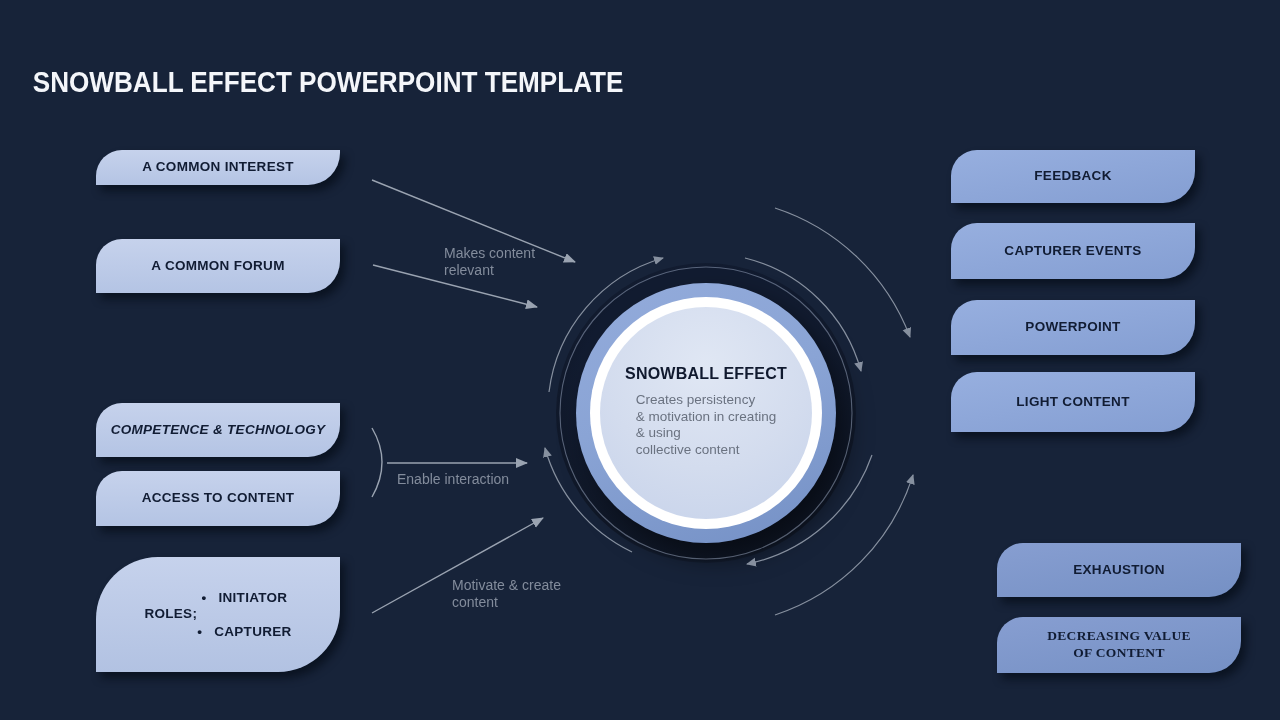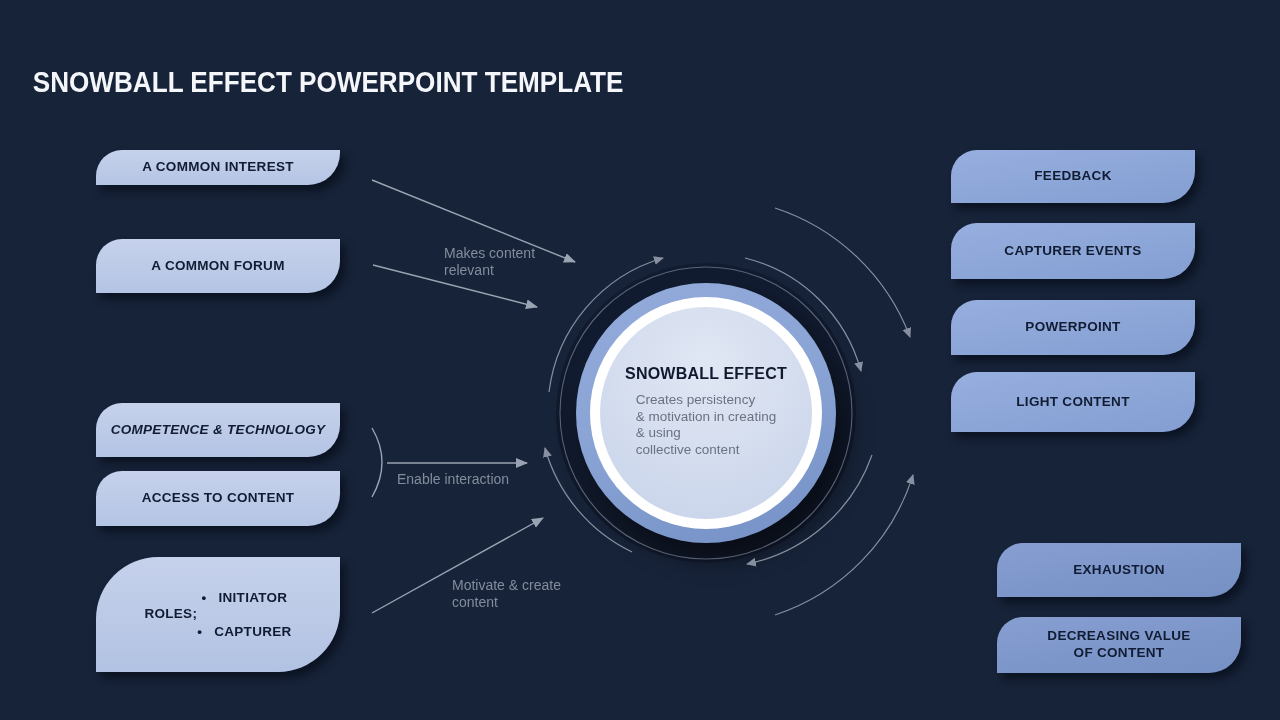--- a/index.html
+++ b/index.html
@@ -112,21 +112,21 @@
   </div>
   <div class="box box-right" style="top:300px;height:55px;">
     <span>POWERPOINT</span>
   </div>
   <div class="box box-right" style="top:372px;height:60px;">
     <span>LIGHT CONTENT</span>
   </div>
   <div class="box box-right-dark" style="top:543px;height:54px;">
     <span>EXHAUSTION</span>
   </div>
-  <div class="box box-right-dark" style="top:617px;height:56px;">
+  <div class="box box-right-dark" style="top:617px;height:56px;font-family:Liberation Serif, serif;">
     <span>DECREASING VALUE
 OF CONTENT</span>
   </div>
 
   <div class="halo"></div>
   <div class="disc-ring"></div>
   <div class="disc-white"></div>
   <div class="disc-inner">
     <div class="disc-title">SNOWBALL EFFECT</div>
     <div class="disc-desc">Creates persistency

